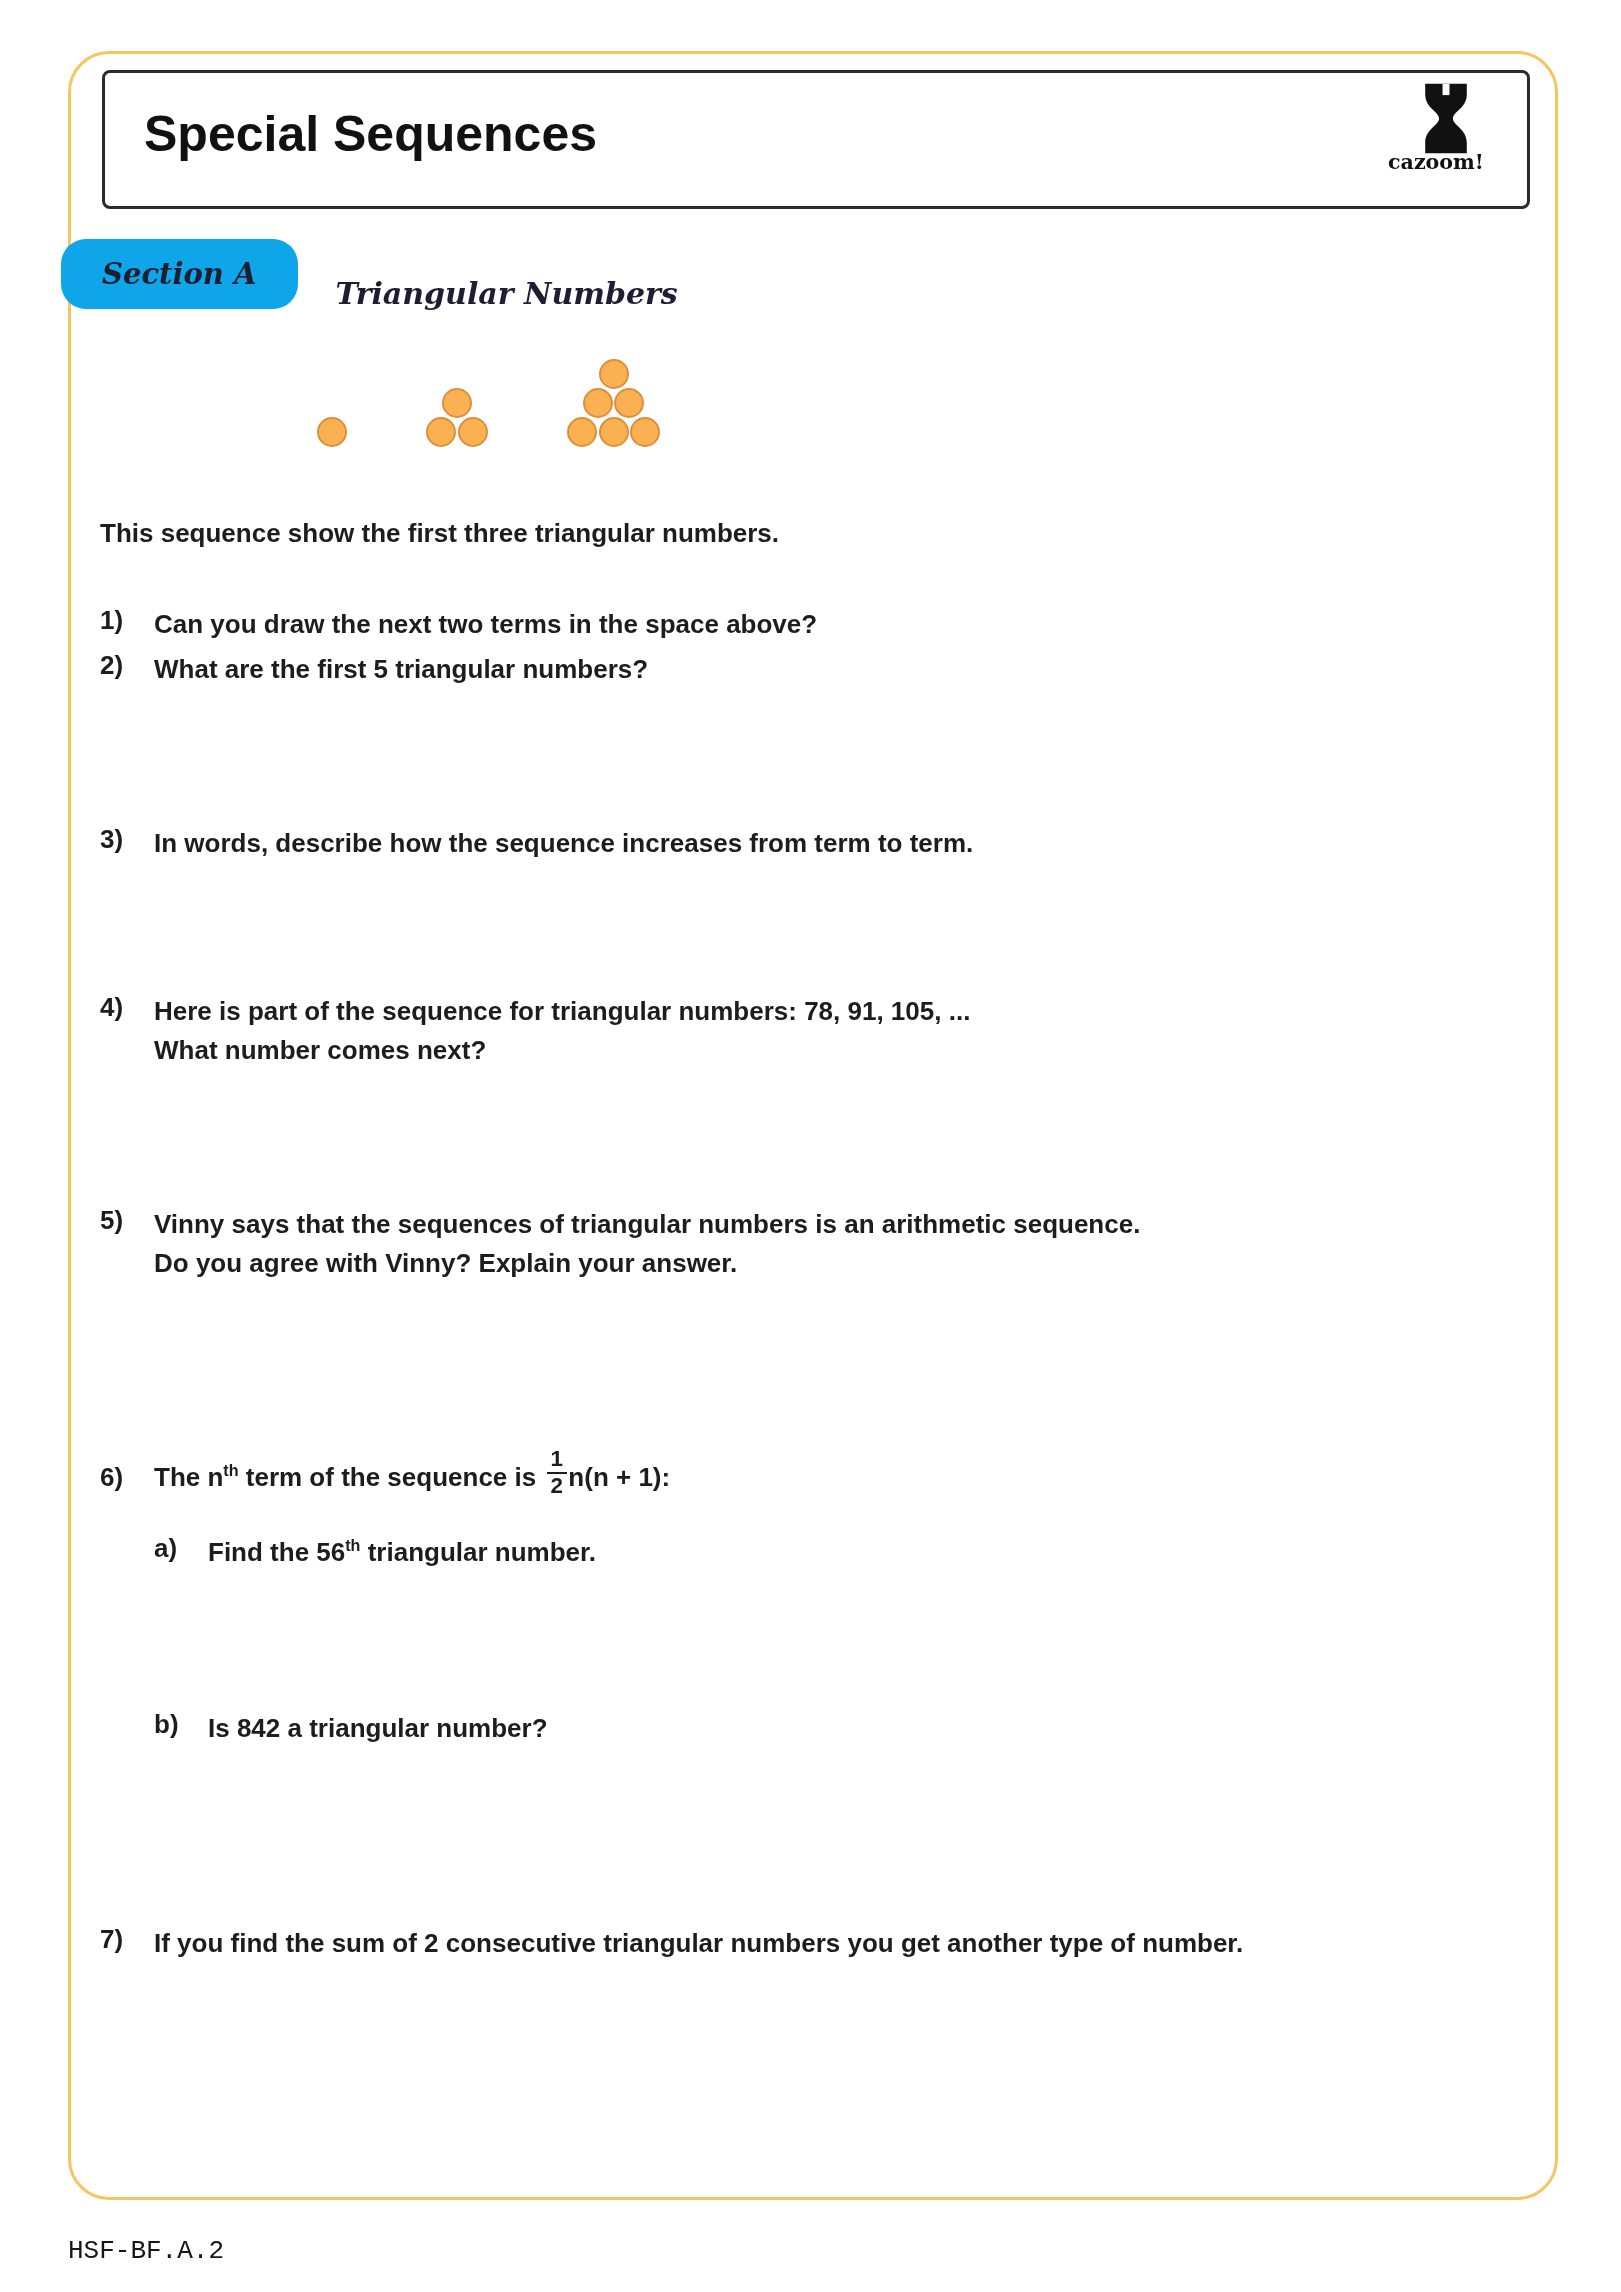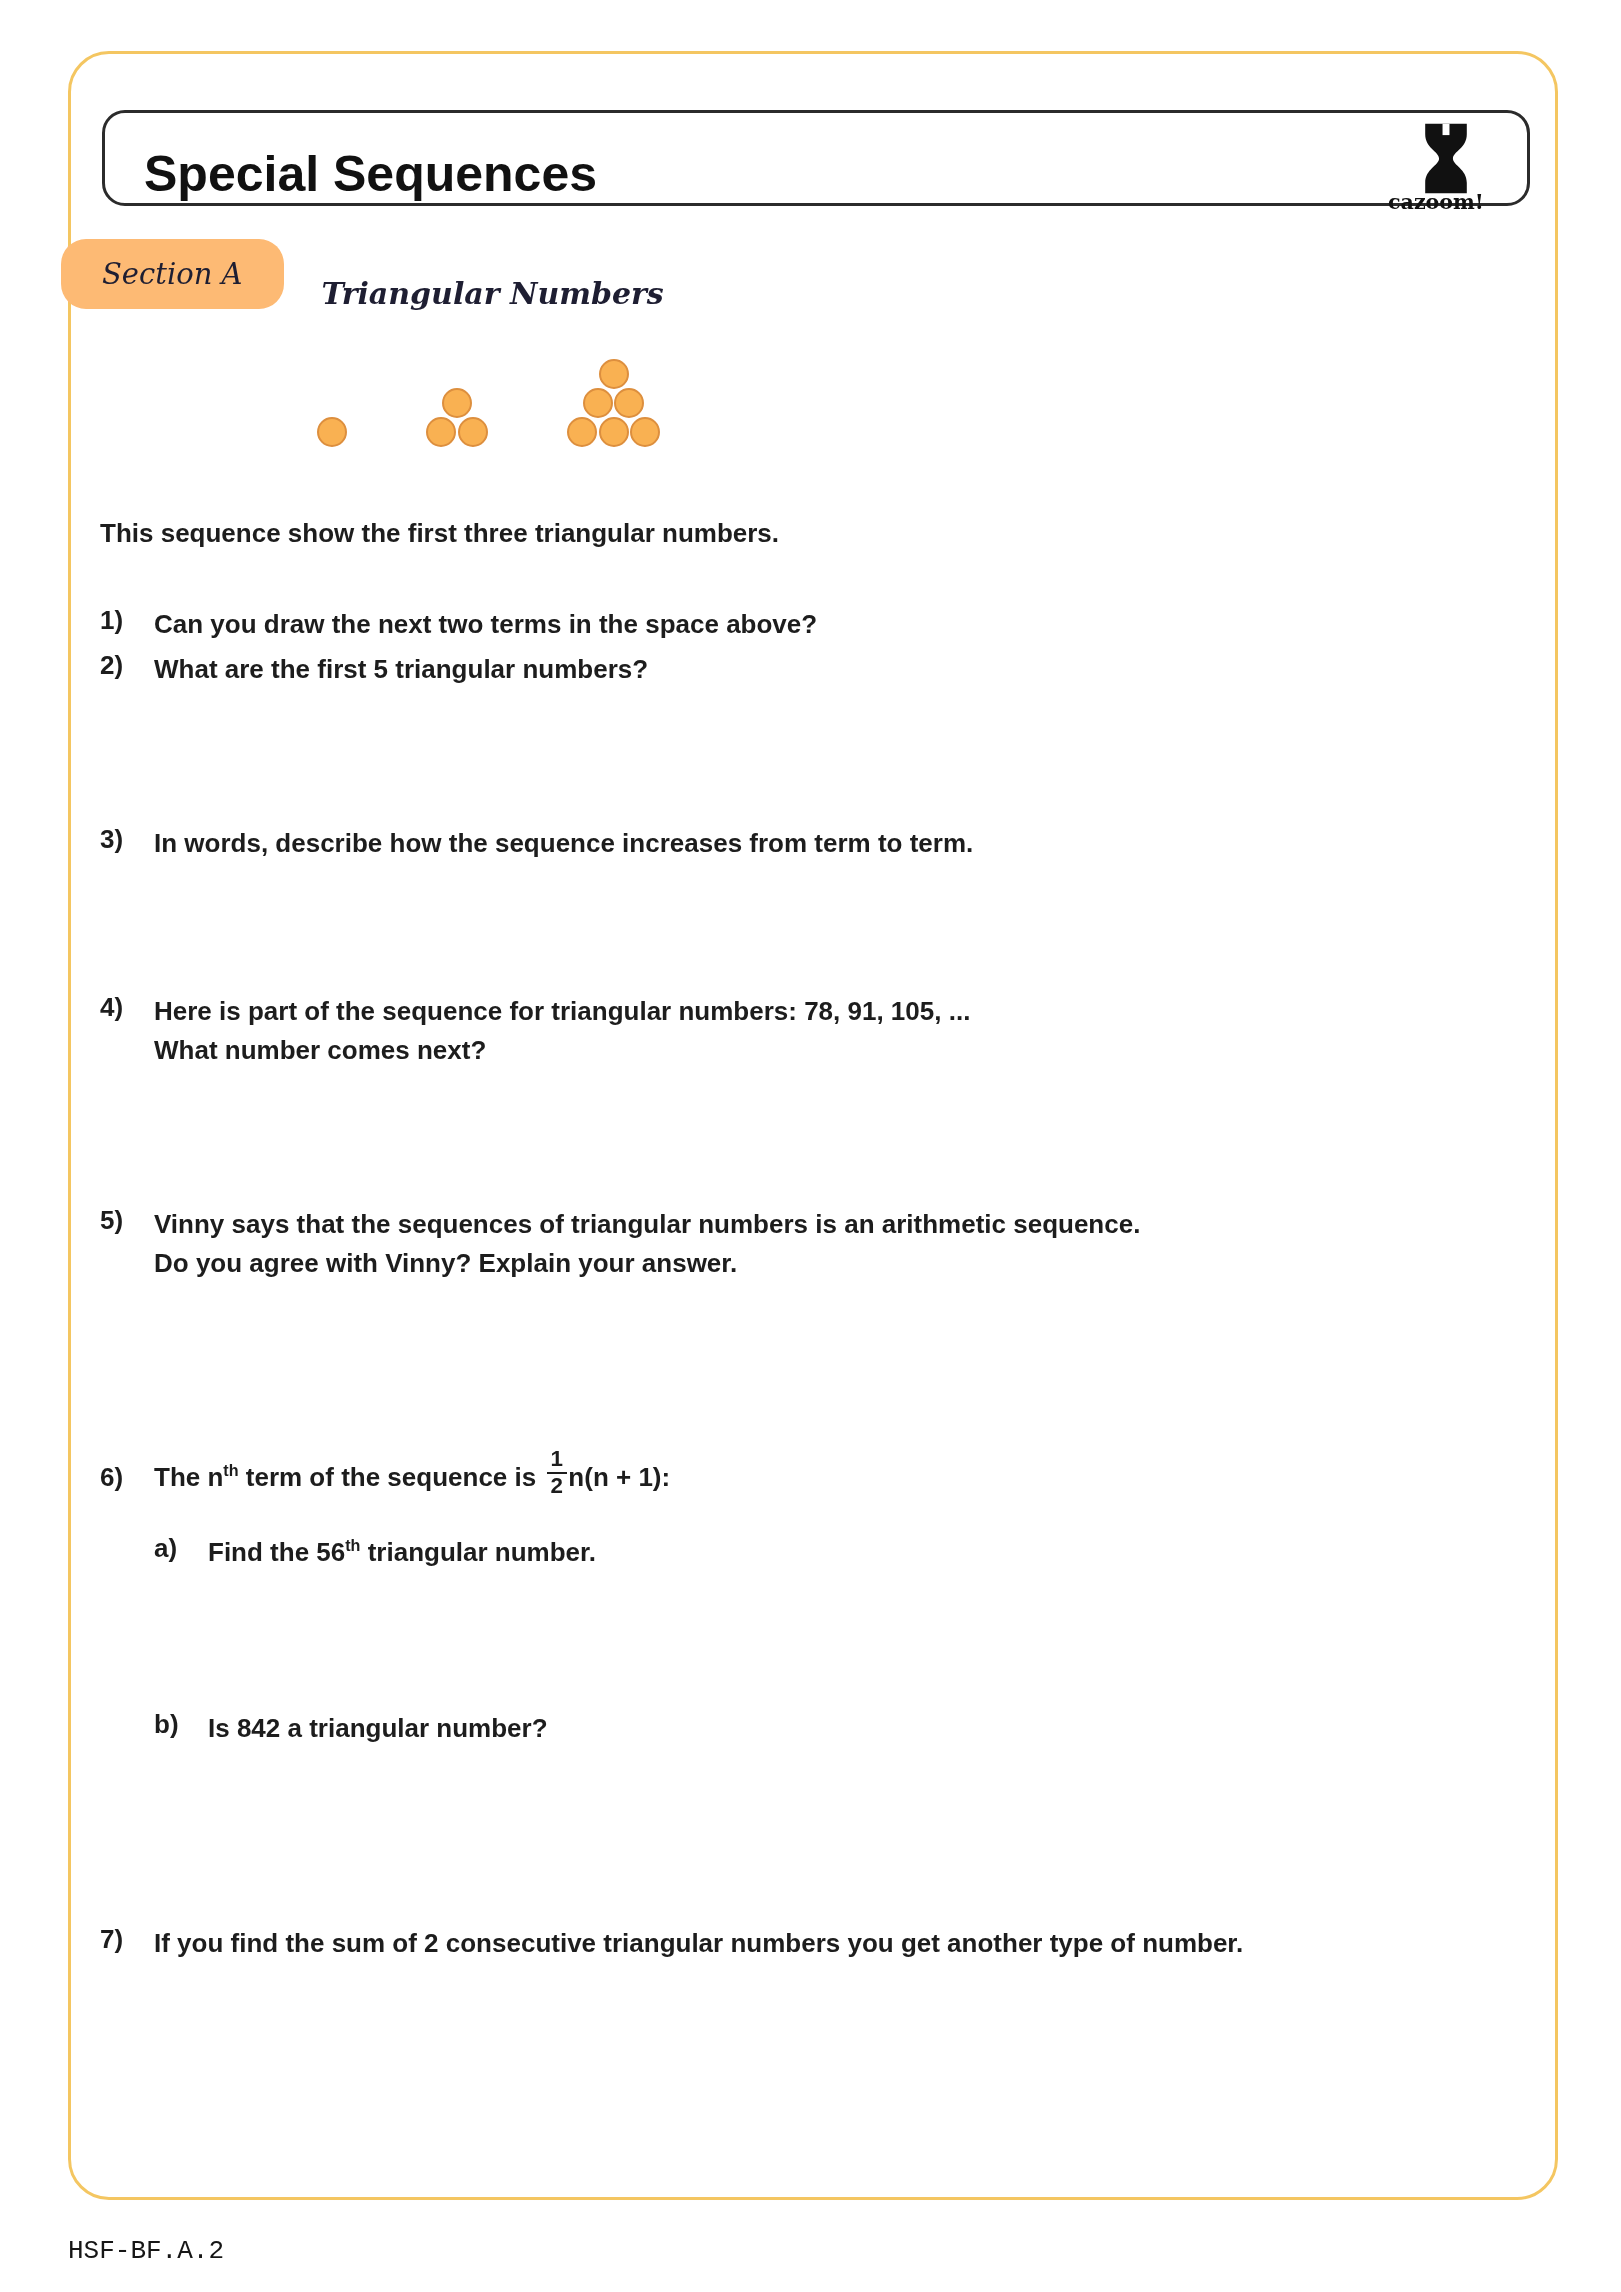--- a/index.html
+++ b/index.html
@@ -20,25 +20,24 @@
     left: 68px; top: 51px;
     width: 1490px; height: 2149px;
     border: 3.6px solid #F4C661;
     border-radius: 41px;
   }
 
   
   .header-box {
     position: absolute;
     left: 102px; top: 70px;
-    width: 1428px; height: 96px;
+    width: 1428px; height: 139px;
     background: #ffffff;
     border: 3.6px solid #2b2b2b;
-    border-radius: 23px;
-    margin-top: 40px;
+    border-radius: 8px;
   }
   .page-title {
     position: absolute;
     left: 39px; top: 32px;
     font-size: 50px;
     font-weight: 800;
     color: #111111;
     letter-spacing: 0px;
   }
   .logo {
@@ -57,26 +56,26 @@
   }
 
   
   .section-row {
     position: absolute;
     left: 61px; top: 236px;
     display: flex;
     align-items: center;
   }
   .section-label {
-    background: #fdba74;
+    background: #0ea5e9;
     border-radius: 25px;
     padding: 18px 41px;
     font-family: "DejaVu Serif", serif;
     font-style: italic;
-    font-weight: 400;
+    font-weight: 700;
     font-size: 29px;
     color: #1e1e32;
   }
   .section-title {
     margin-left: 38px;
     font-family: "DejaVu Serif", serif;
     font-style: italic;
     font-weight: 700;
     font-size: 30px;
     color: #1e1e32;

